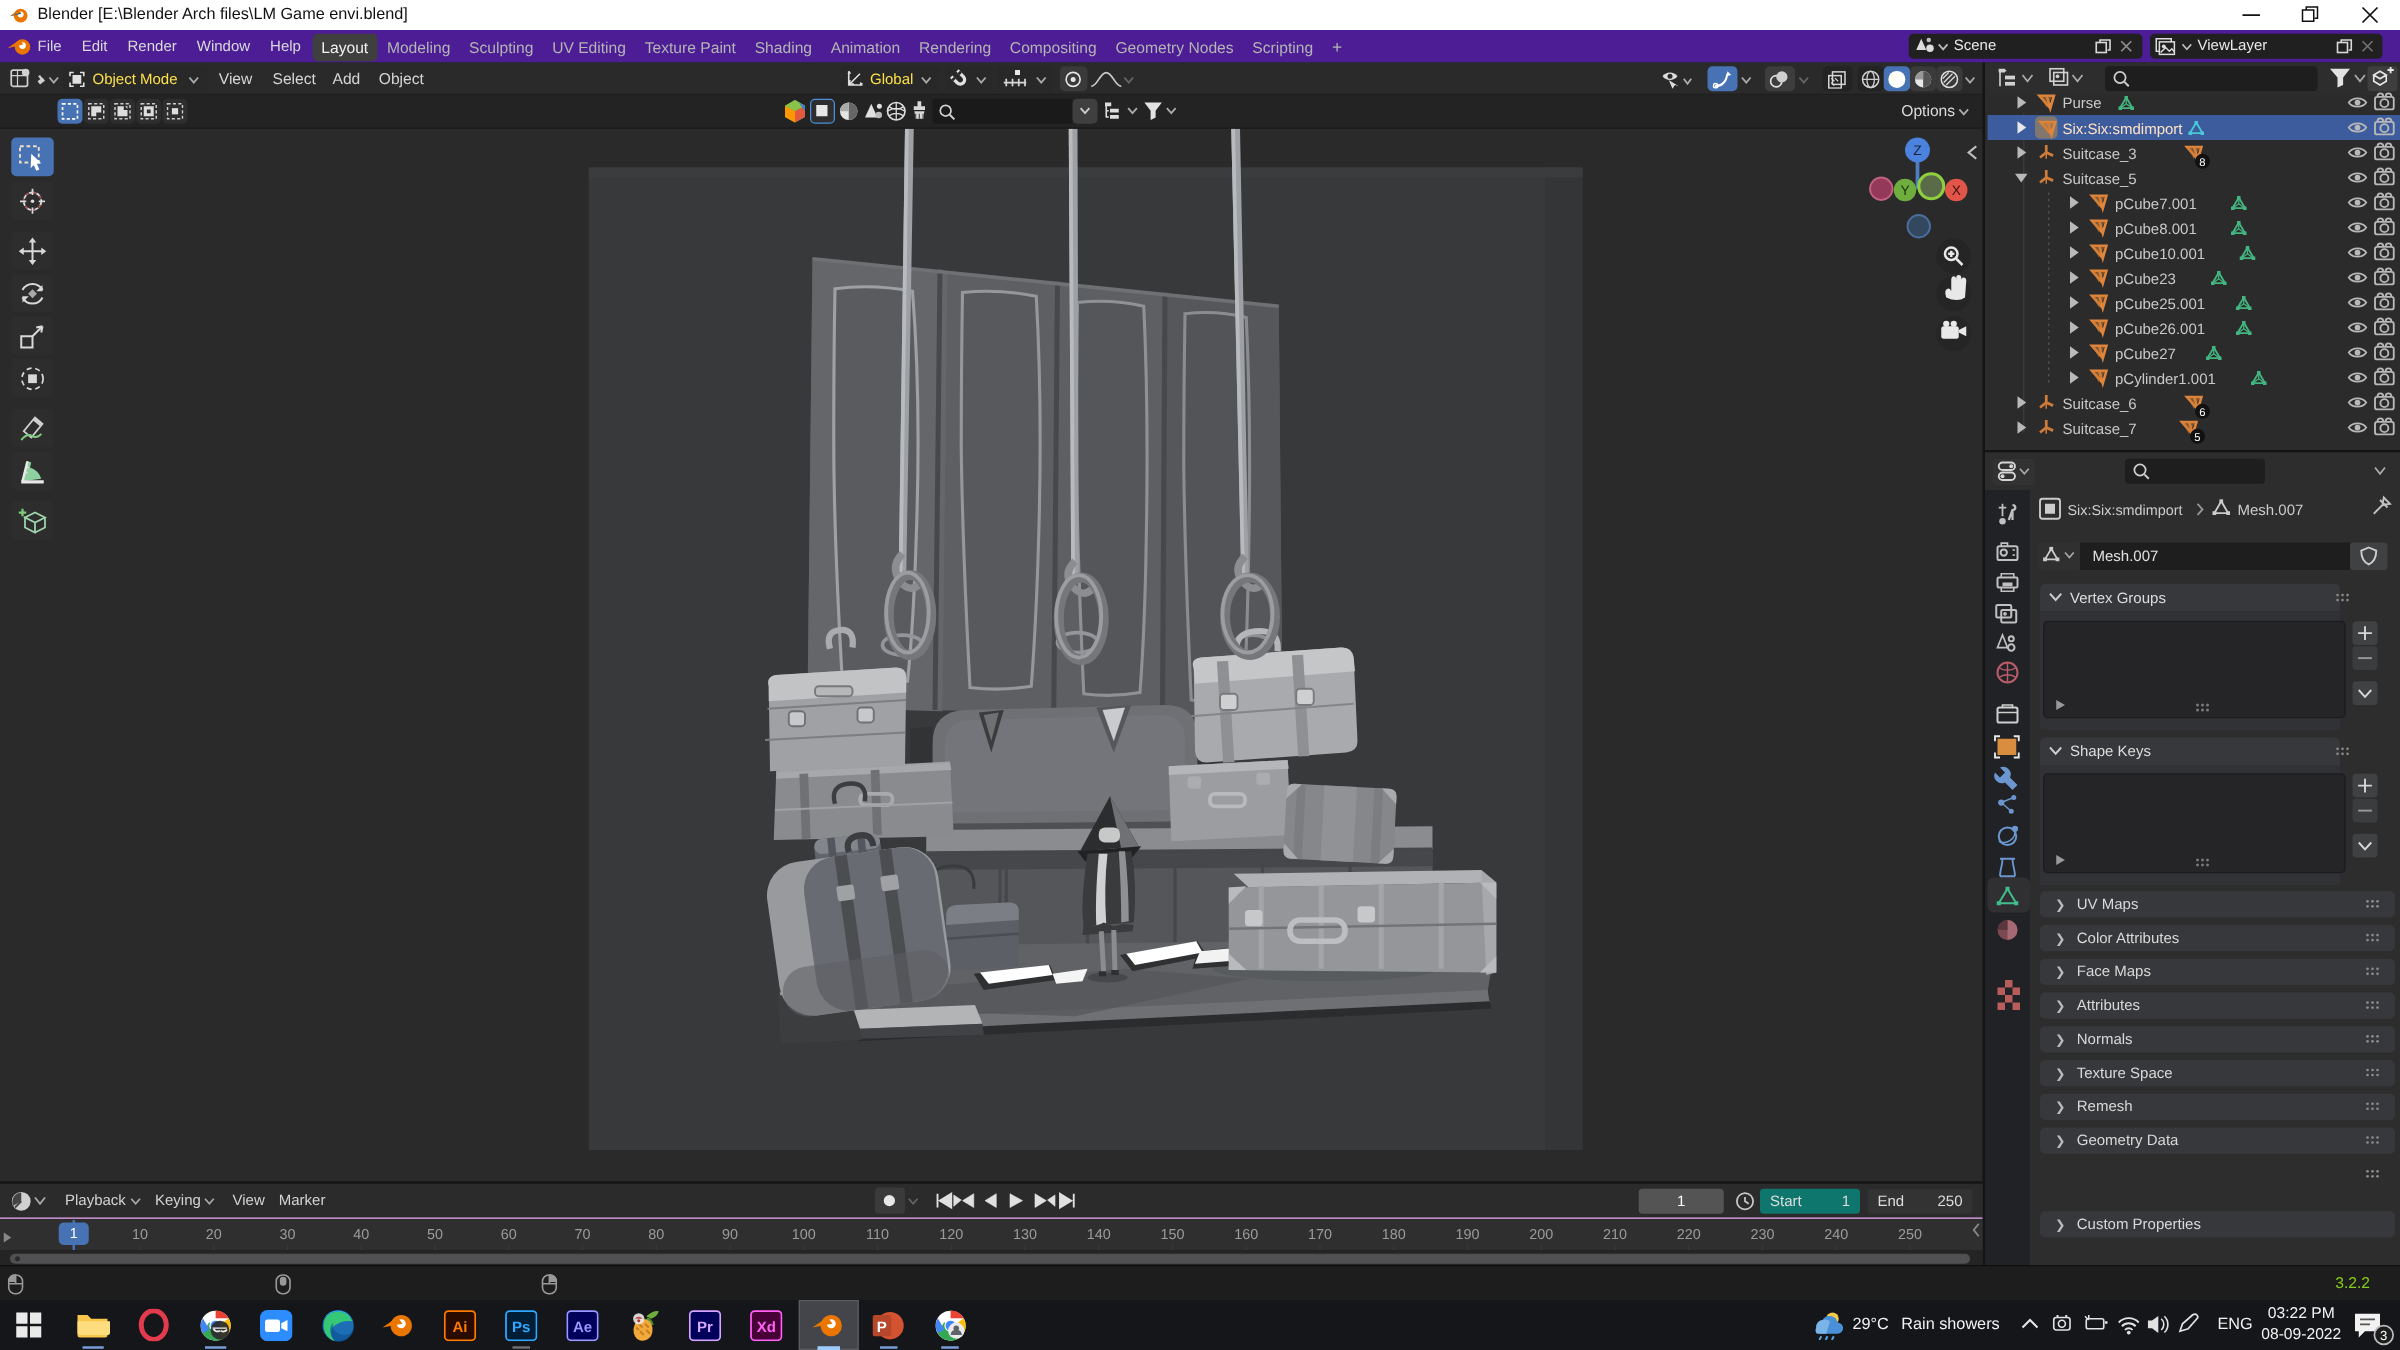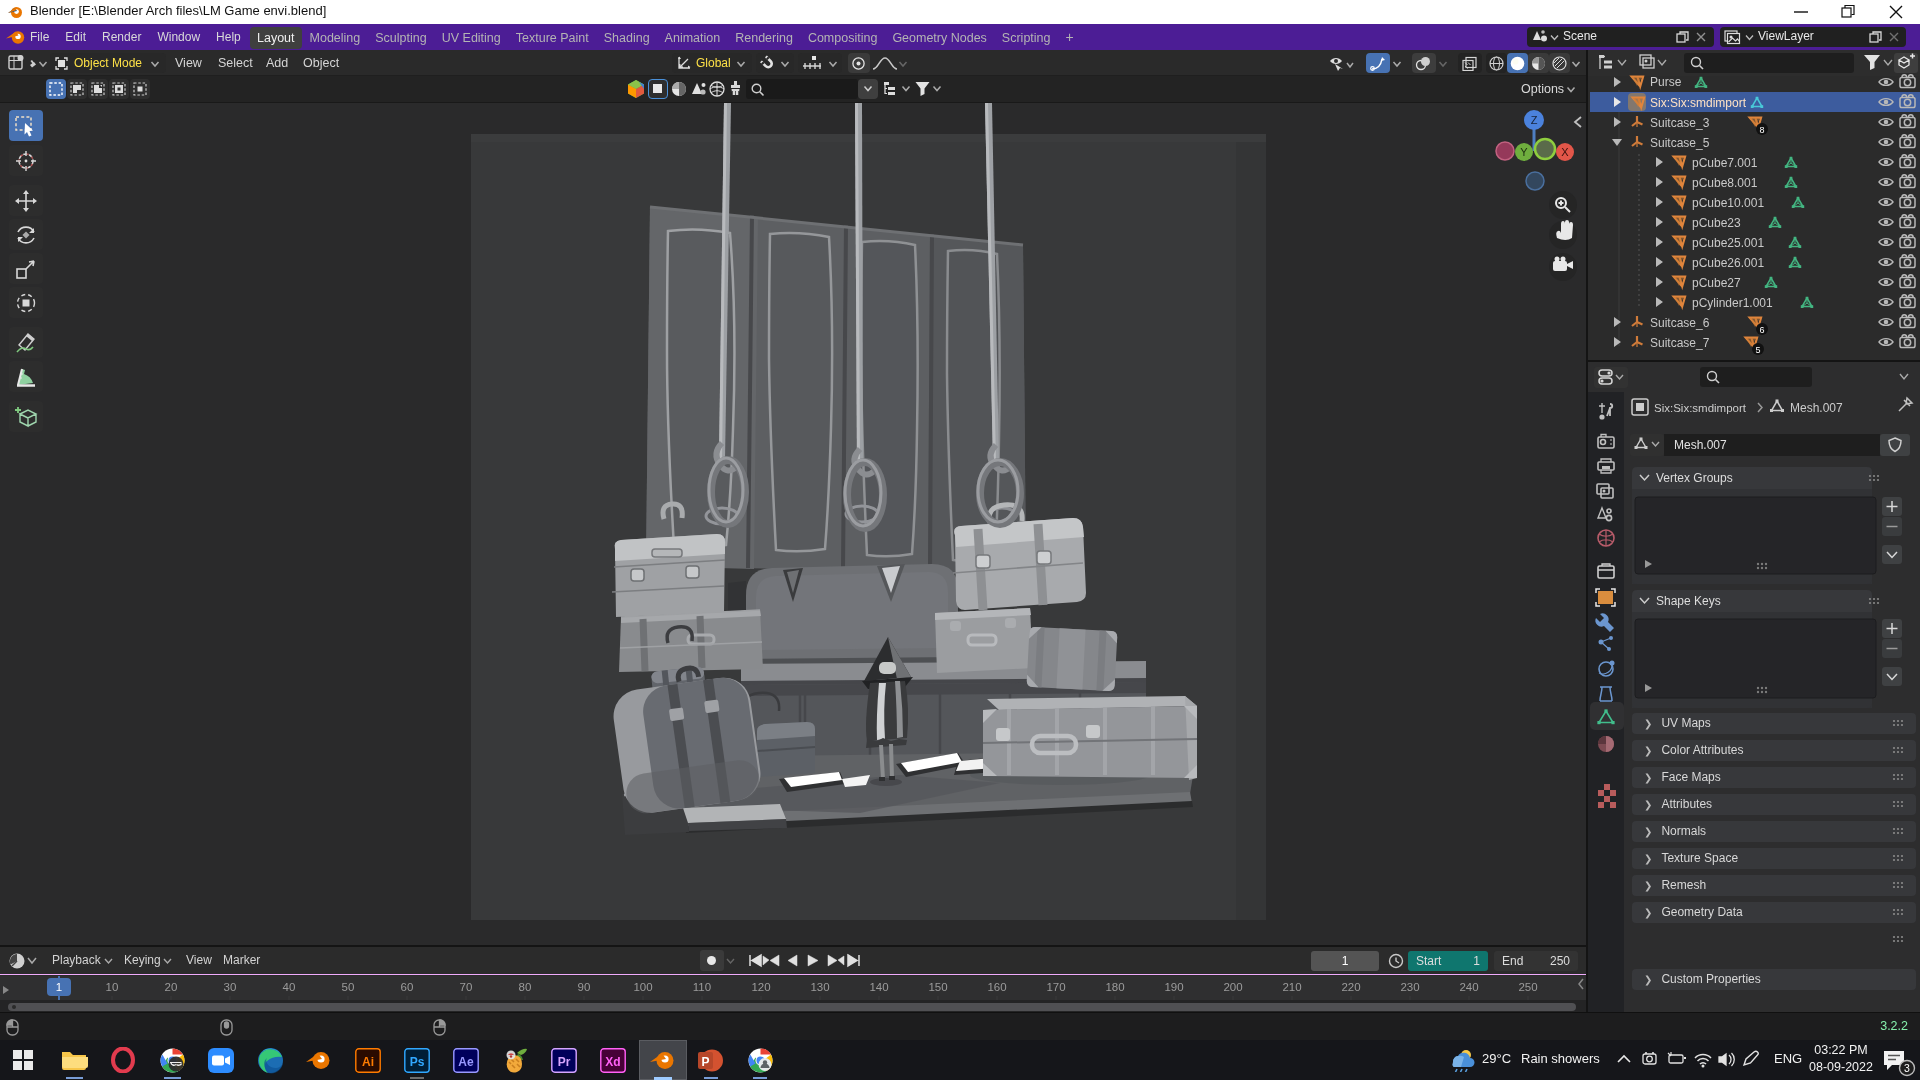--- a/index.html
+++ b/index.html
@@ -1083,21 +1083,21 @@
       <rect x="1" y="1" width="11" height="15" rx="5"></rect>
           <path d="M6.5 1 v7 M1 8 h11"></path>
           <path d="M1 6 a5 5 0 0 1 5,-5 v5z" fill="#999"></path>
       <rect x="215" y="1" width="11" height="15" rx="5"></rect>
           <rect x="218.5" y="3" width="4" height="6" rx="2" fill="#999"></rect>
       <rect x="428" y="1" width="11" height="15" rx="5"></rect>
           <path d="M433.5 1 v7 M428 8 h11"></path>
           <path d="M439 6 a5 5 0 0 0 -5,-5 v5z" fill="#999"></path>
     </g>
   </svg>
-  <div class="abs" style="right:12px;top:6px;color:#86efac;font-size:12.5px;">3.2.2</div>
+  <div class="abs" style="right:24px;top:6px;color:#84cc16;font-size:12.5px;">3.2.2</div>
 </div>
 
 <div class="abs taskbar">
   <svg class="abs" style="left:12px;top:9px" width="22" height="22" viewBox="0 0 22 22">
         <g fill="#eaeaea">
           <rect x="1" y="1" width="9" height="9"></rect>
           <rect x="12" y="1" width="9" height="9"></rect>
           <rect x="1" y="12" width="9" height="9"></rect>
           <rect x="12" y="12" width="9" height="9"></rect>
         </g>

